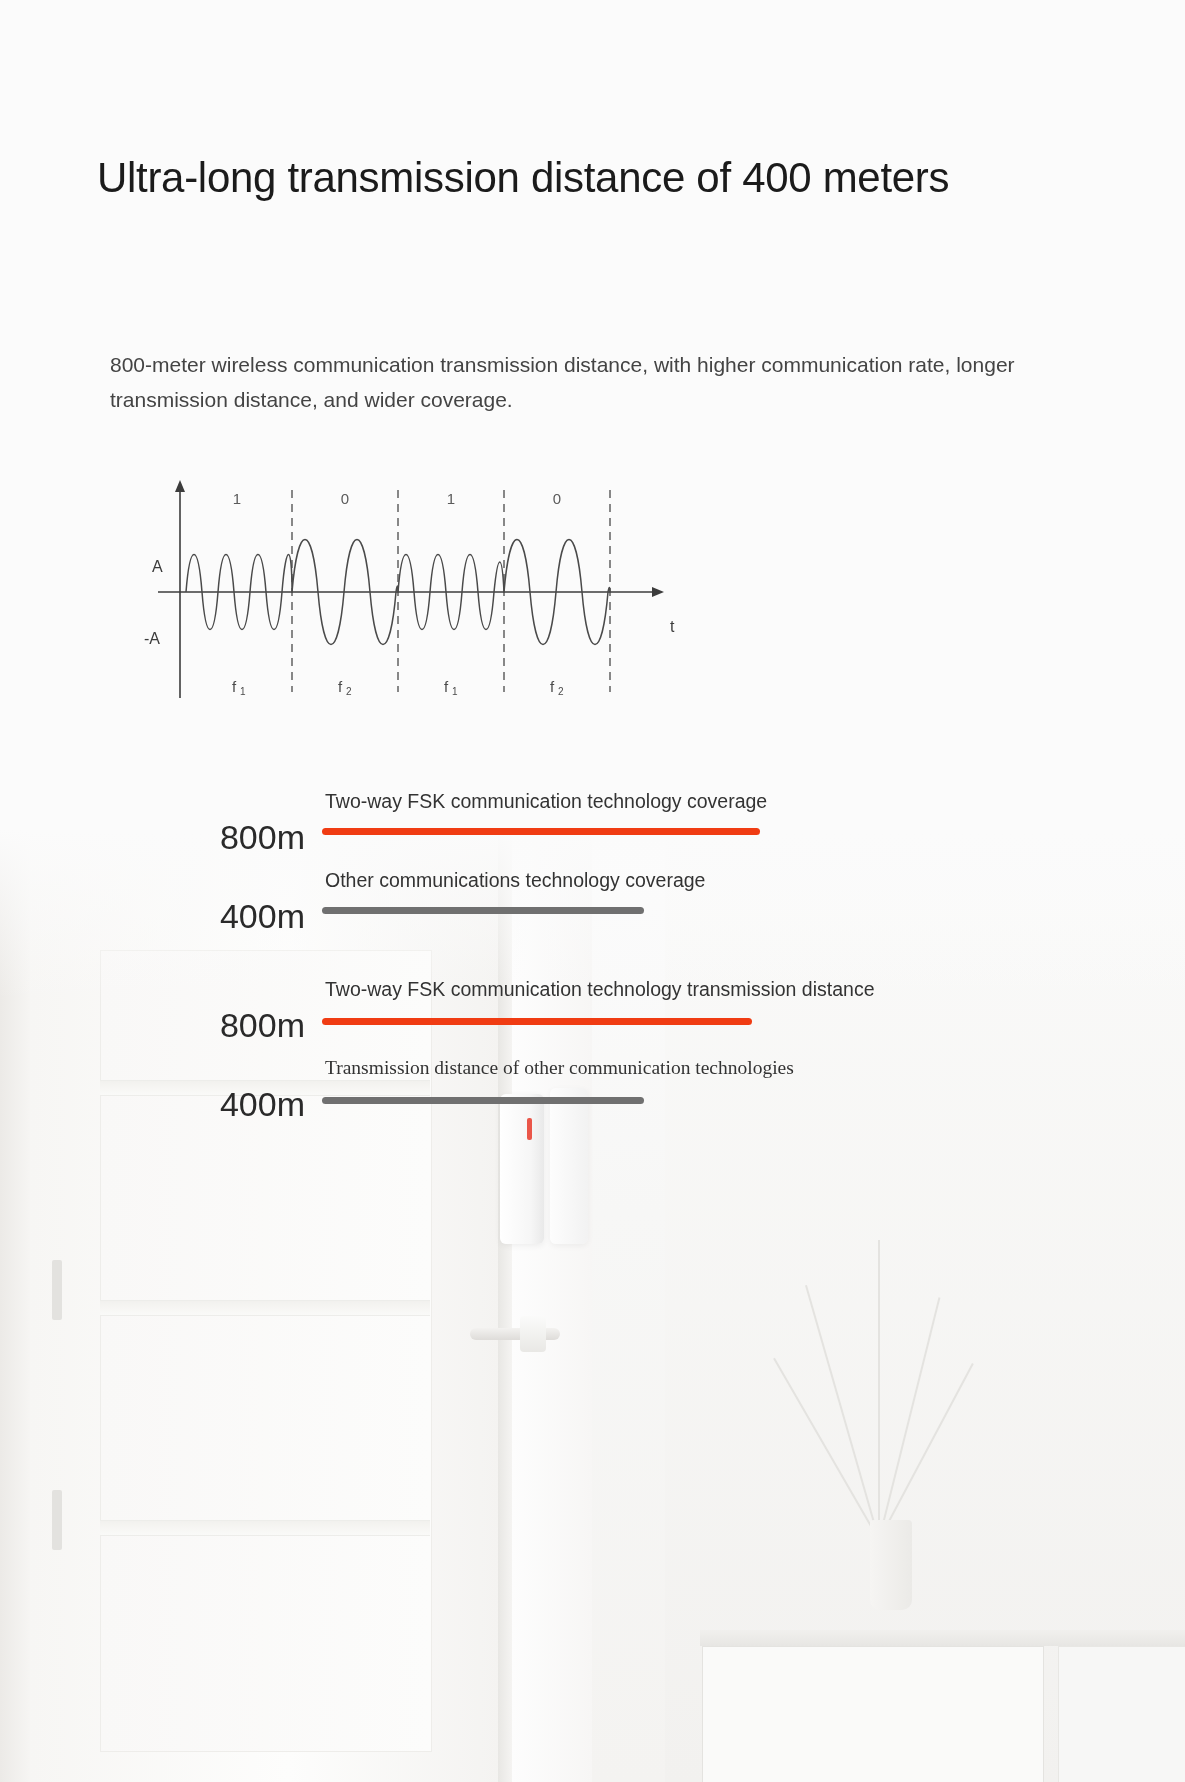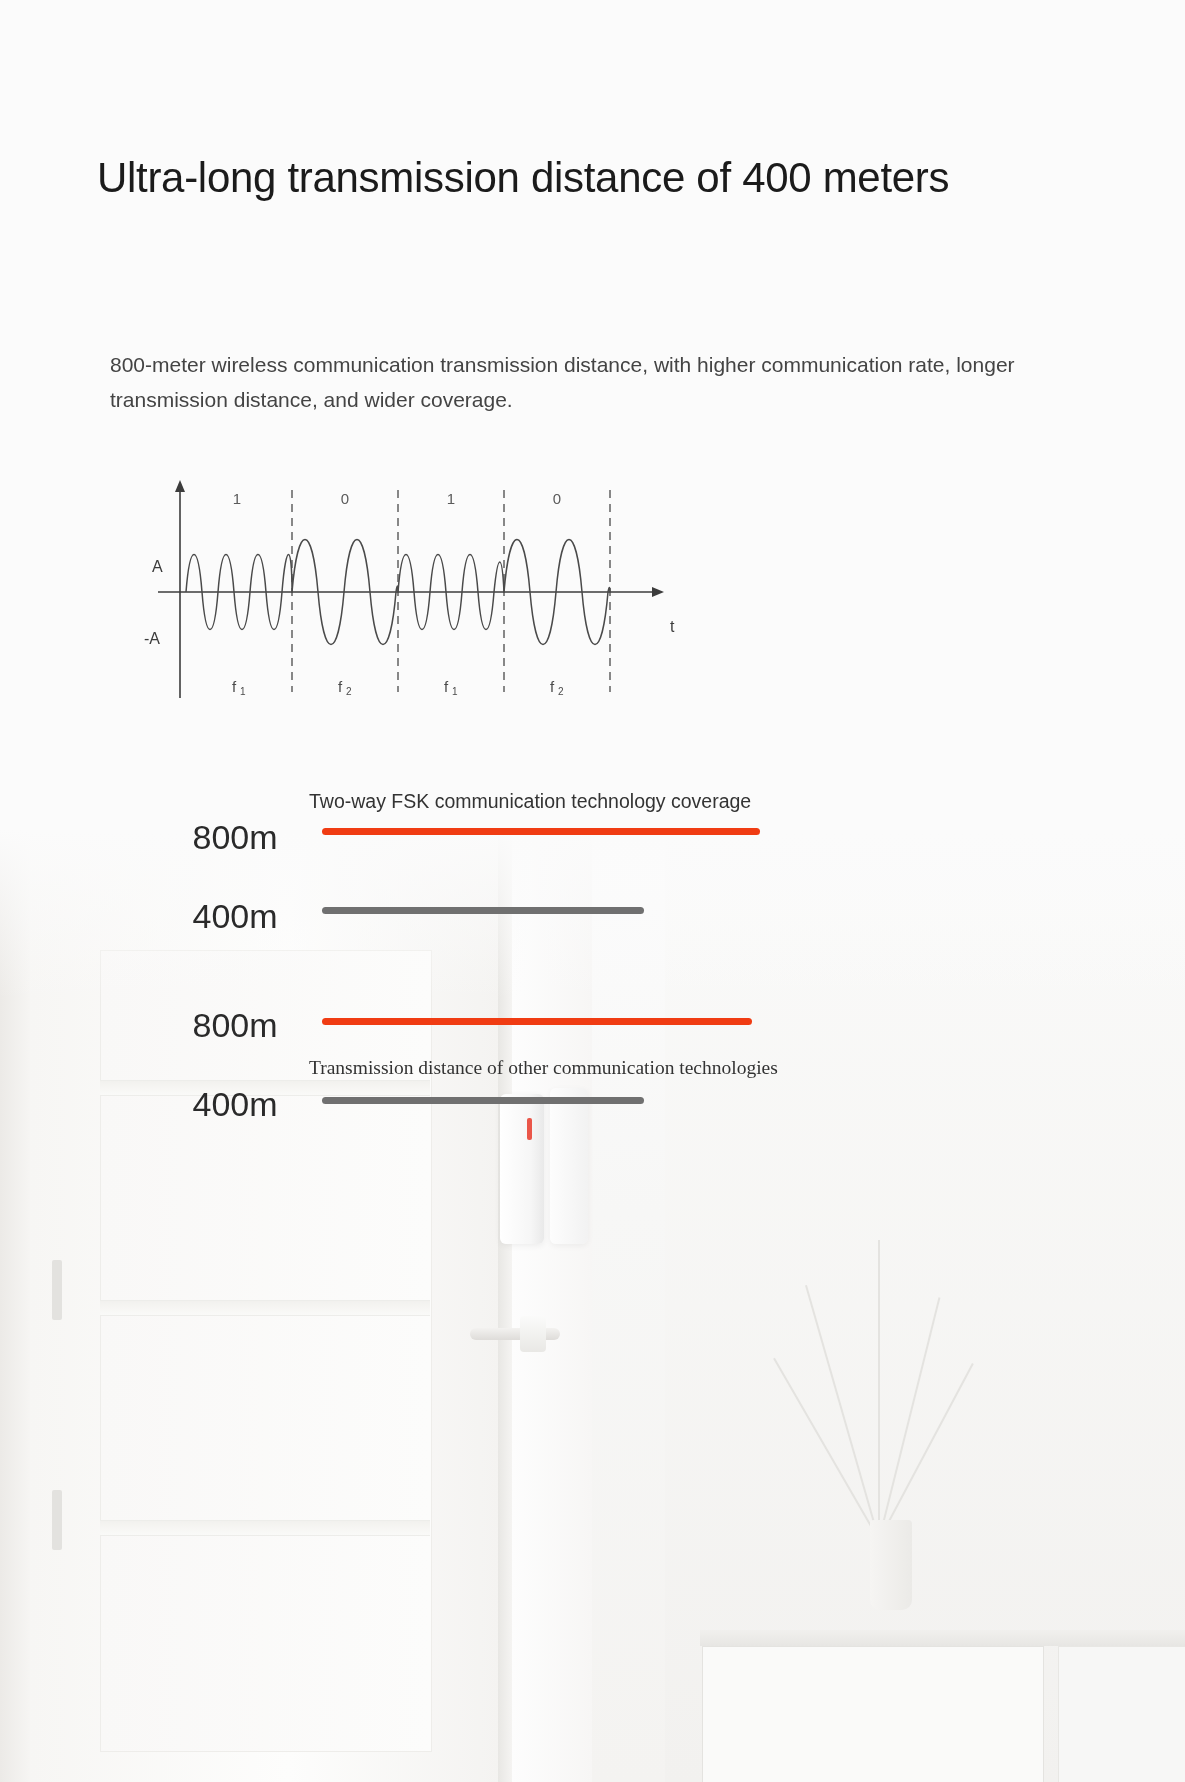--- a/index.html
+++ b/index.html
@@ -243,30 +243,30 @@
     width: 1185px;
   }
   .bar-row {
     position: relative;
     height: 79px;
   }
   .bar-value {
     position: absolute;
     left: 165px;
     width: 140px;
-    text-align: center;
+    text-align: right;
     font-size: 34px;
     line-height: 1;
     color: #2a2a2a;
     font-weight: 400;
     white-space: nowrap;
   }
   .bar-label {
     position: absolute;
-    left: 309px;
+    left: 325px;
     font-size: 19.5px;
     color: #333;
     white-space: nowrap;
   }
   .bar-line {
     position: absolute;
     left: 322px;
     height: 7px;
     border-radius: 4px;
   }
@@ -391,27 +391,29 @@
   <div class="bars">
 
     <div class="bar-row row1">
       <div class="bar-value">800m</div>
       <div class="bar-label">Two-way FSK communication technology coverage</div>
       <div class="bar-line red"></div>
     </div>
 
     <div class="bar-row row2">
       <div class="bar-value">400m</div>
+      <div class="bar-label">Other communications technology coverage</div>
       <div class="bar-line grey"></div>
     </div>
 
     <div class="group-gap"></div>
 
     <div class="bar-row row3">
       <div class="bar-value">800m</div>
+      <div class="bar-label">Two-way FSK communication technology transmission distance</div>
       <div class="bar-line red"></div>
     </div>
 
     <div class="bar-row row4">
       <div class="bar-value">400m</div>
       <div class="bar-label">Transmission distance of other communication technologies</div>
       <div class="bar-line grey"></div>
     </div>
 
   </div>

